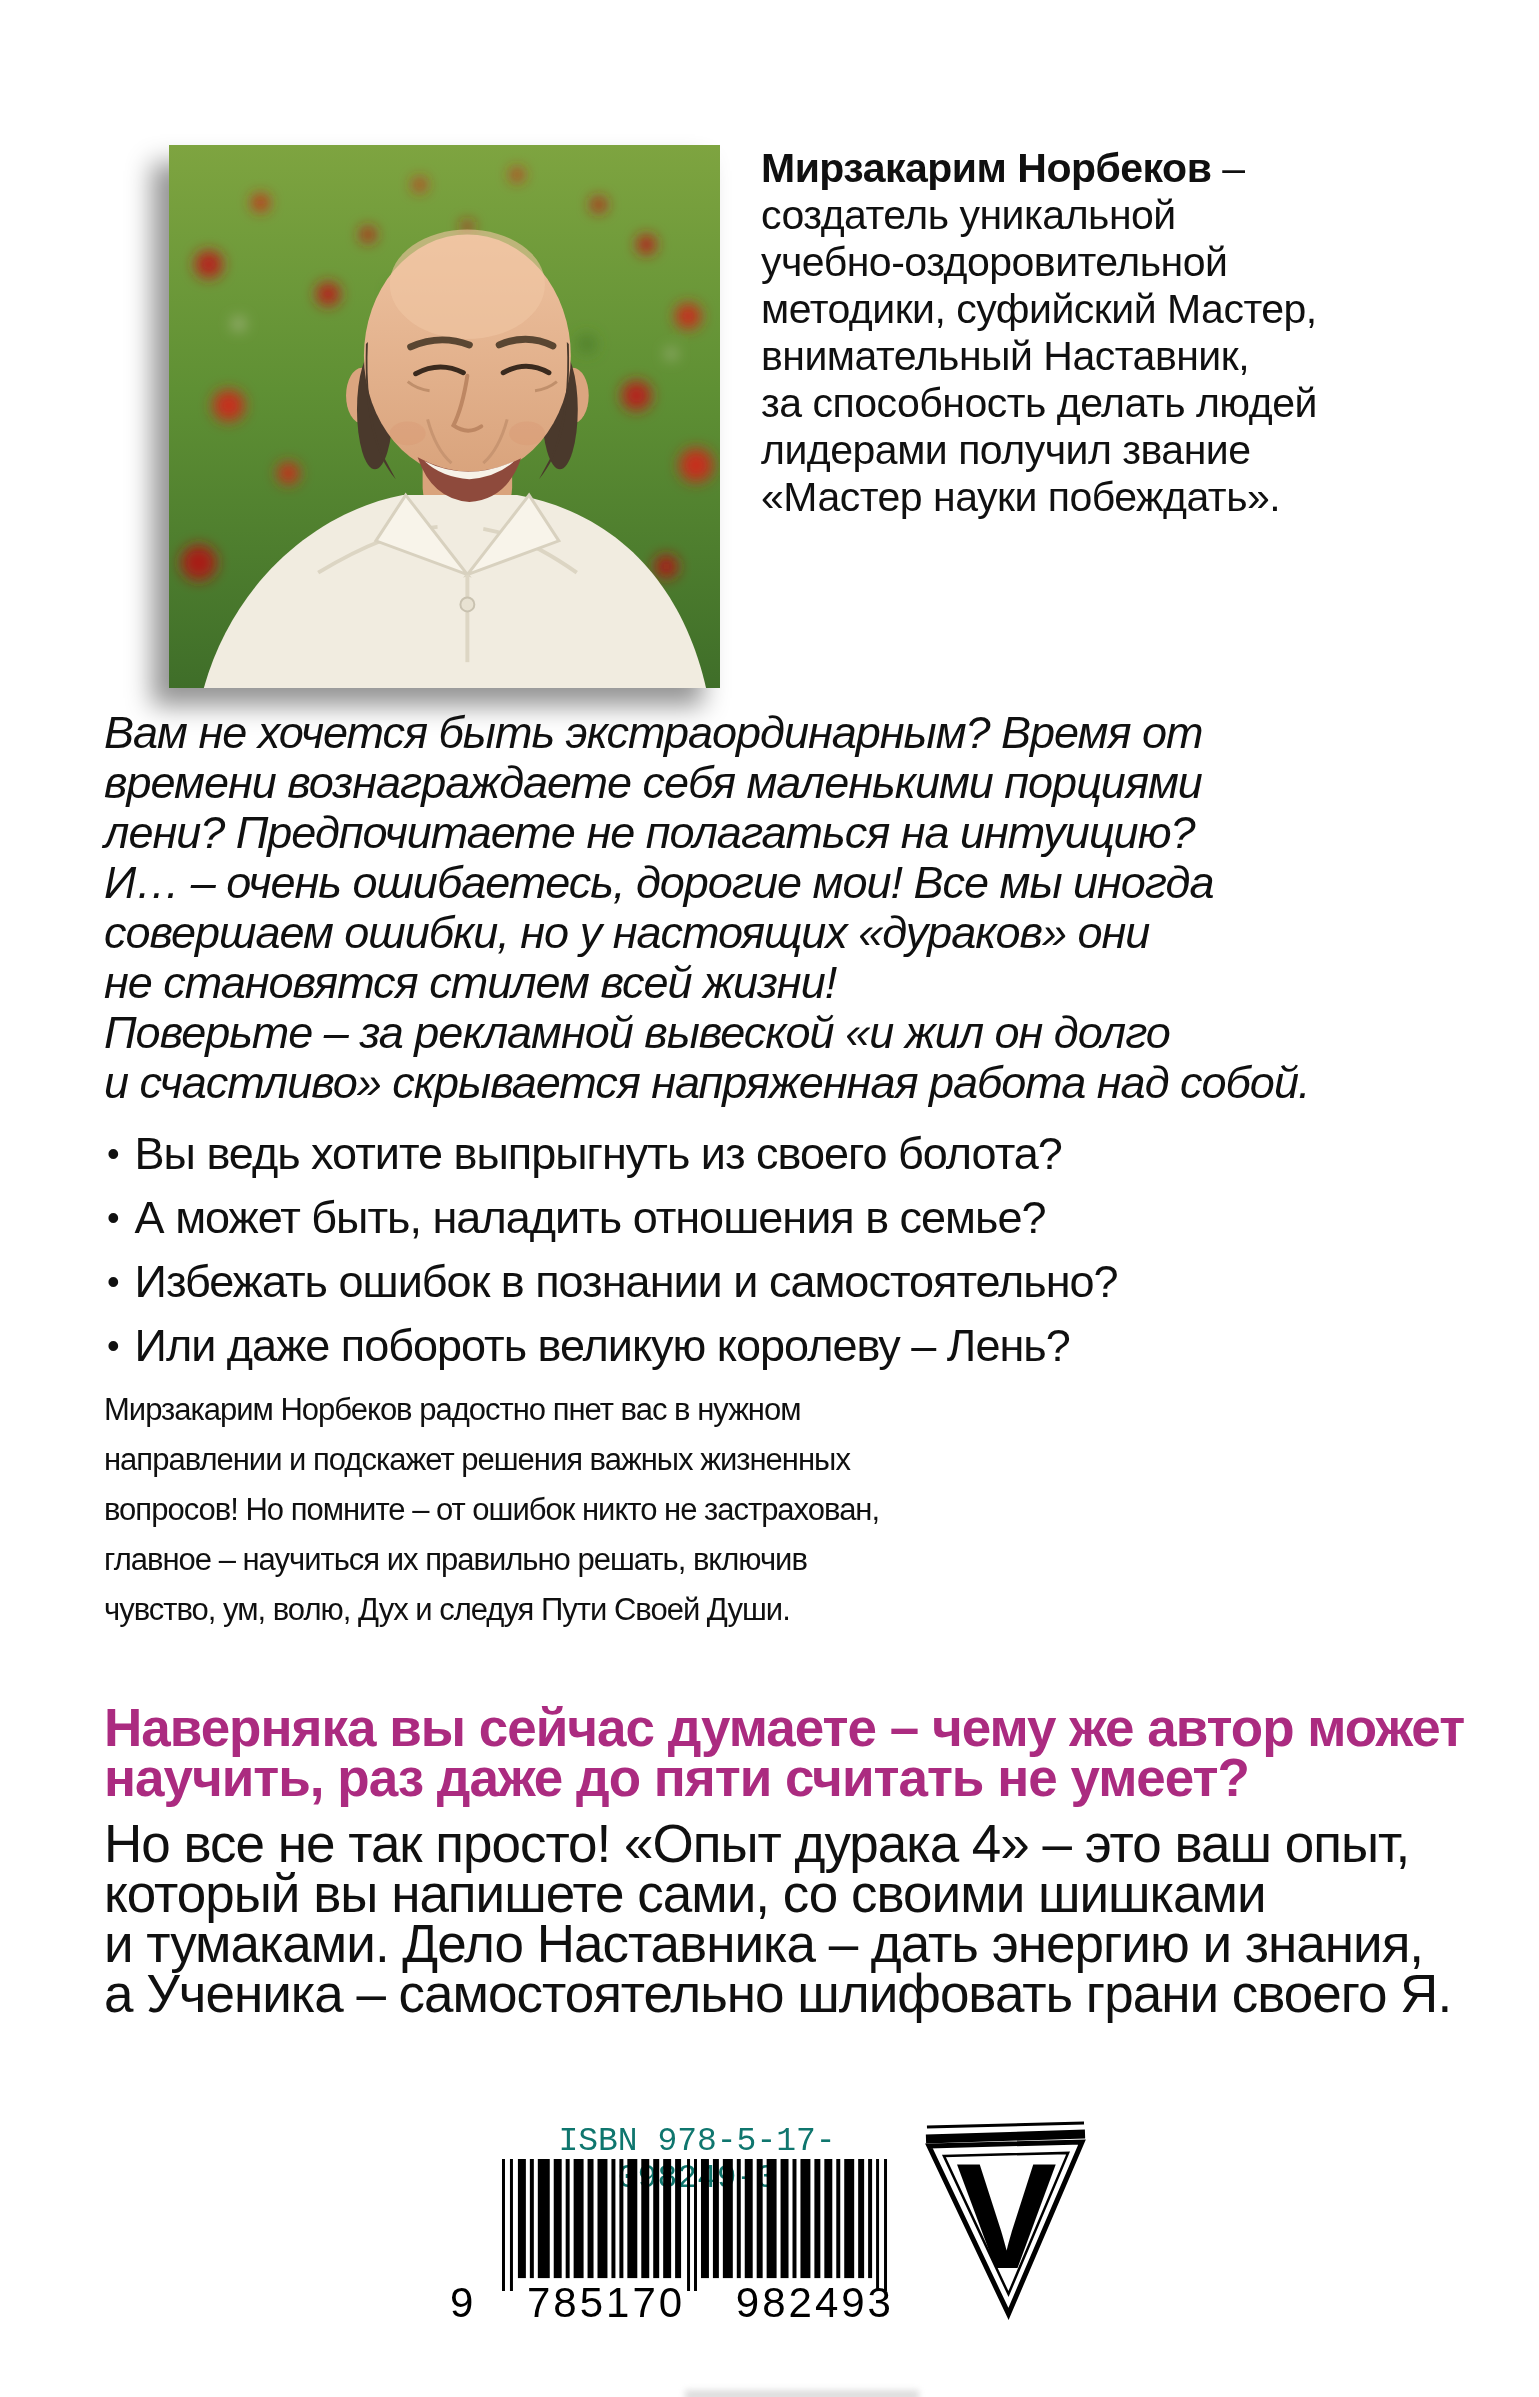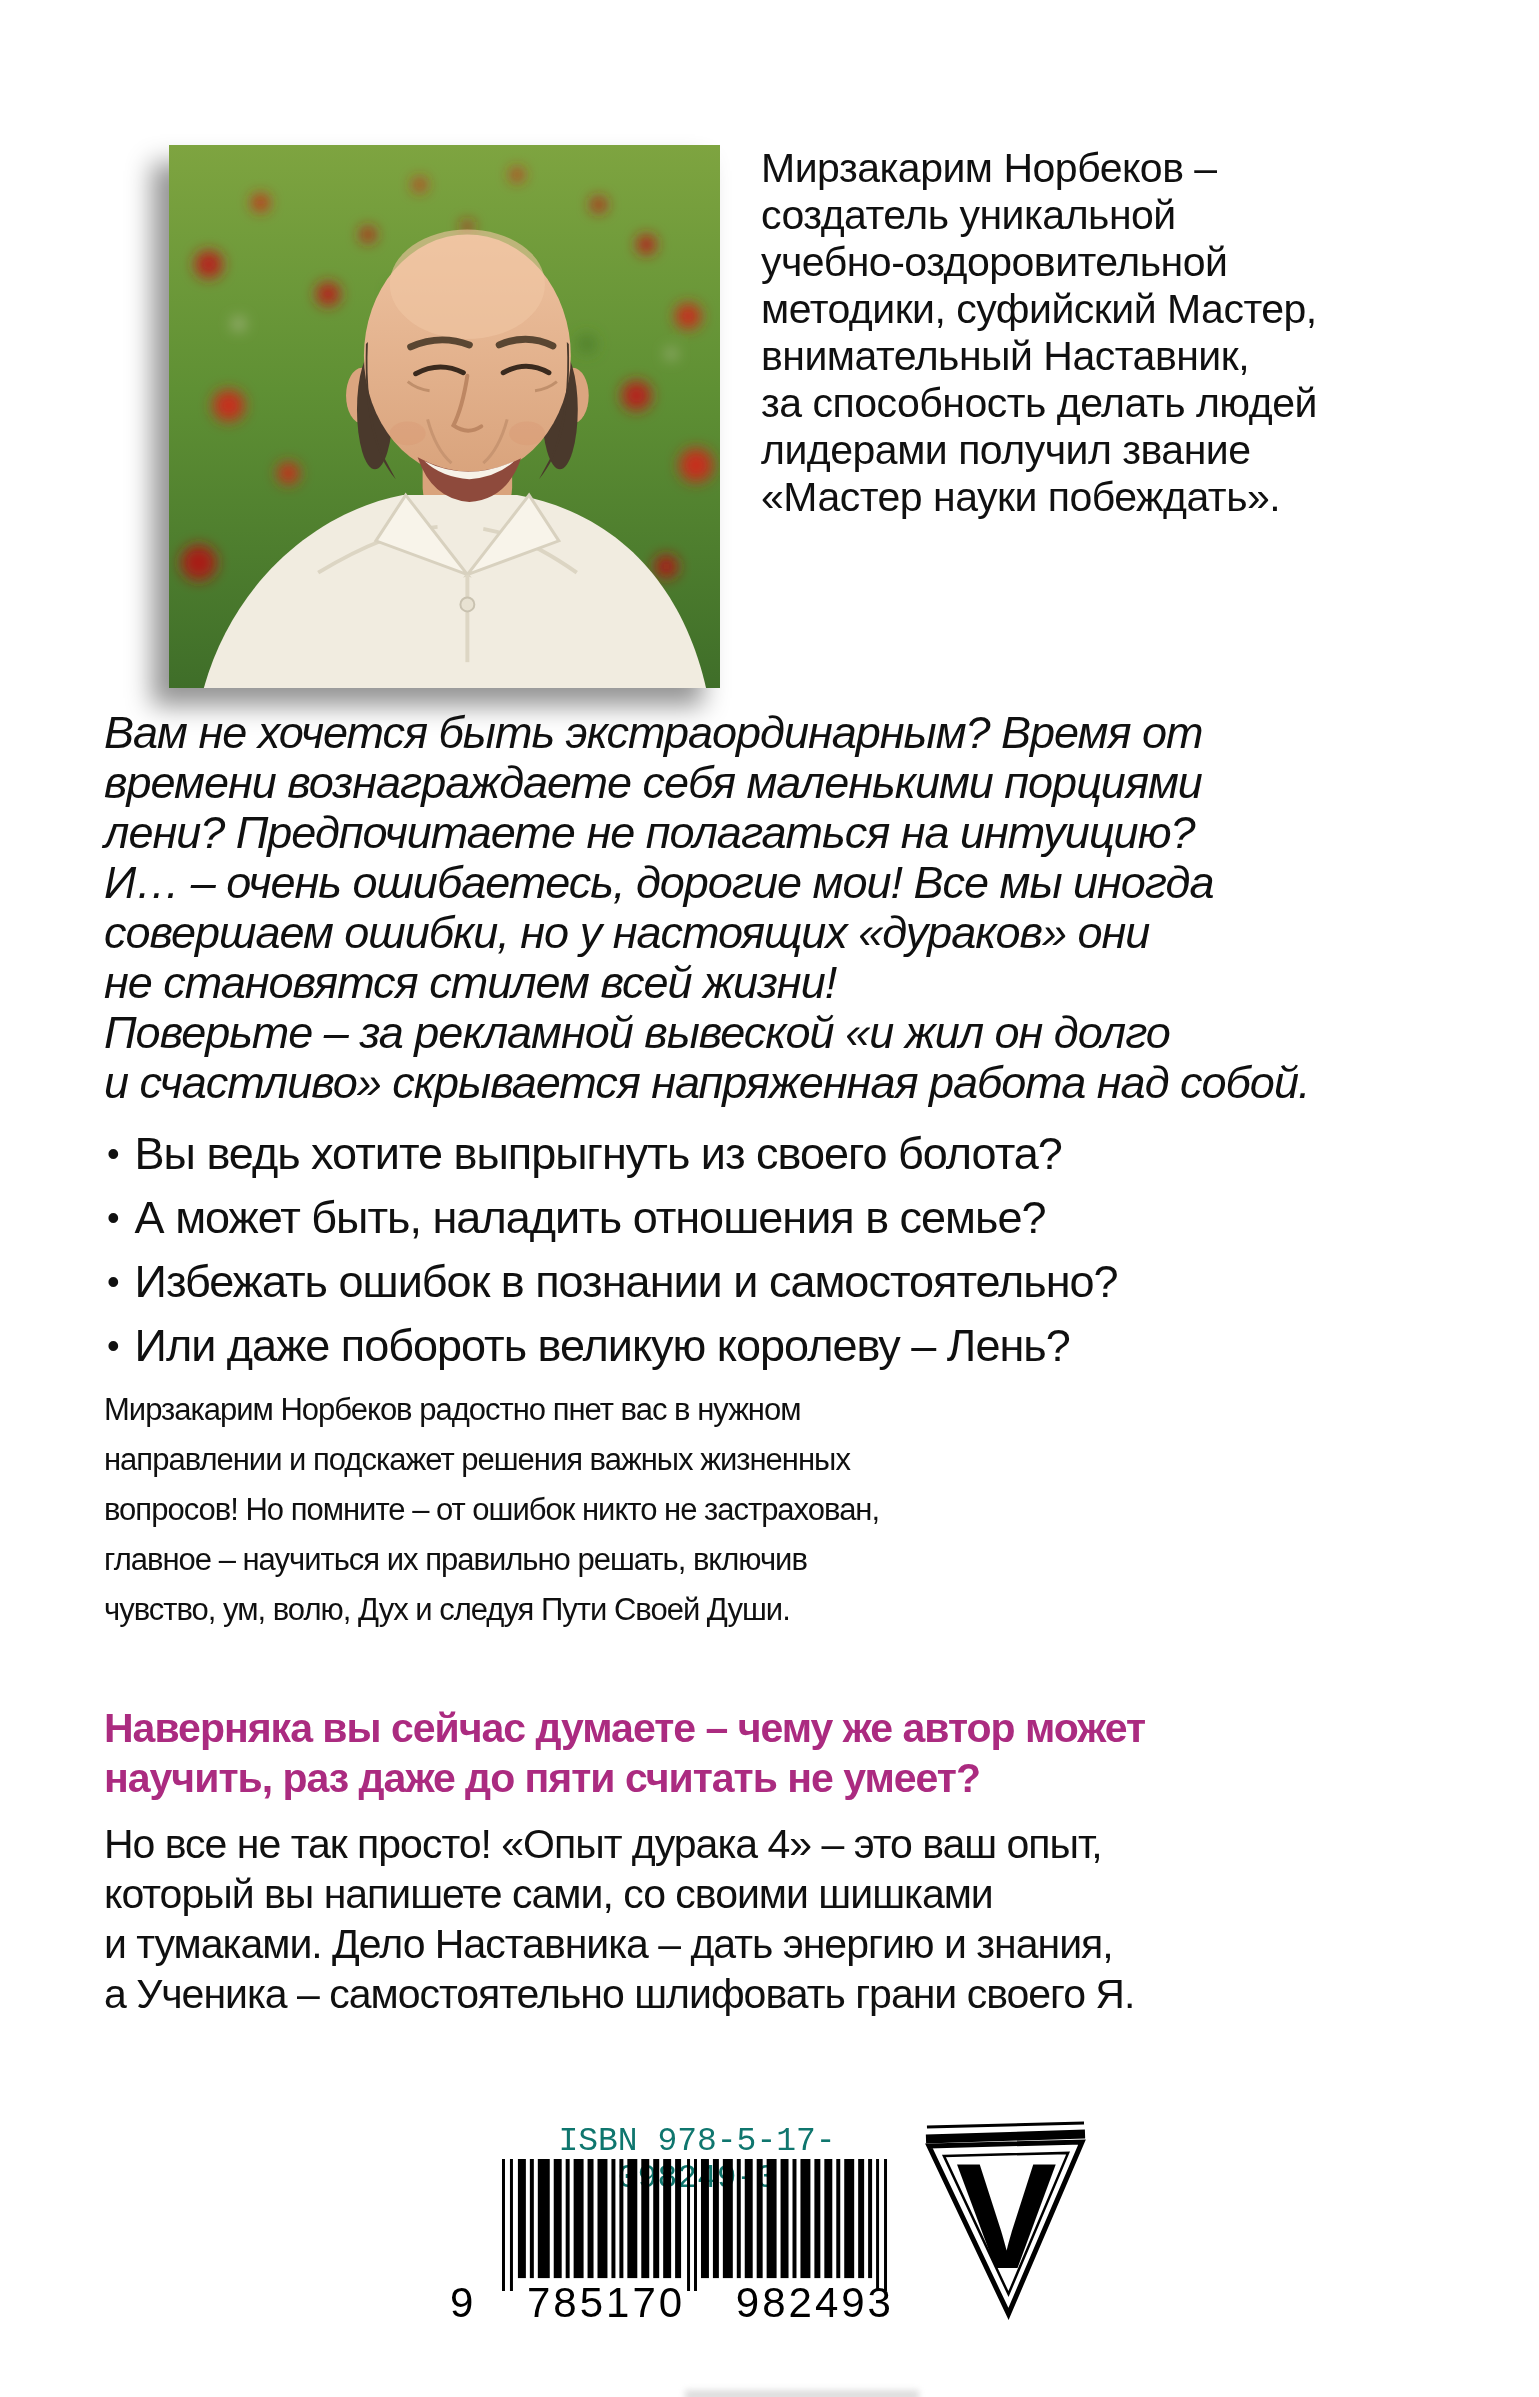--- a/index.html
+++ b/index.html
@@ -13,40 +13,40 @@
     position:absolute;left:169px;top:145px;width:551px;height:543px;
     box-shadow:-17px 18px 24px rgba(0,0,0,0.42);
     background:#5f9034;
   }
   .photo svg{display:block;width:100%;height:100%;}
   
   .bio-block{
     position:absolute;left:761px;top:145px;width:697px;margin:0;
     font-size:41px;line-height:47px;letter-spacing:-0.5px;
   }
-  .bio-name{font-weight:normal;}
+  .bio-name{font-weight:bold;}
   .bio-rest{display:block;}
   
   .intro{
     position:absolute;left:104px;top:708px;width:1363px;margin:0;
     font-size:45px;line-height:50px;letter-spacing:-1px;font-style:italic;
   }
   .bullets{
     position:absolute;left:107px;top:1130px;width:1363px;margin:0;padding:0;
     list-style:none;font-size:45px;letter-spacing:-1px;
   }
   .bullets li{line-height:48px;margin-bottom:16px;}
   .dot{margin-right:16px;font-size:36px;vertical-align:3px;}
   .para2{
     position:absolute;left:104px;top:1385px;width:1383px;margin:0;
     font-size:31px;line-height:50px;letter-spacing:-1px;
   }
   .promo{
     position:absolute;left:104px;top:1703px;width:1393px;margin:0;
-    font-size:41px;line-height:50px;letter-spacing:-1px;
+    font-size:53px;line-height:50px;letter-spacing:-1px;
   }
   .promo-highlight{display:block;color:#ab2b80;font-weight:bold;}
   .promo-body{display:block;margin-top:16px;}
   
   .isbn{
     position:absolute;left:498px;top:2123px;width:398px;margin:0;
     text-align:center;font-size:33px;letter-spacing:0;color:#0f766e;font-family:Liberation Mono, monospace;
   }
   .barcode{position:absolute;left:502px;top:2159px;width:388px;height:132px;}
   .barcode svg{display:block;width:100%;height:100%;}

